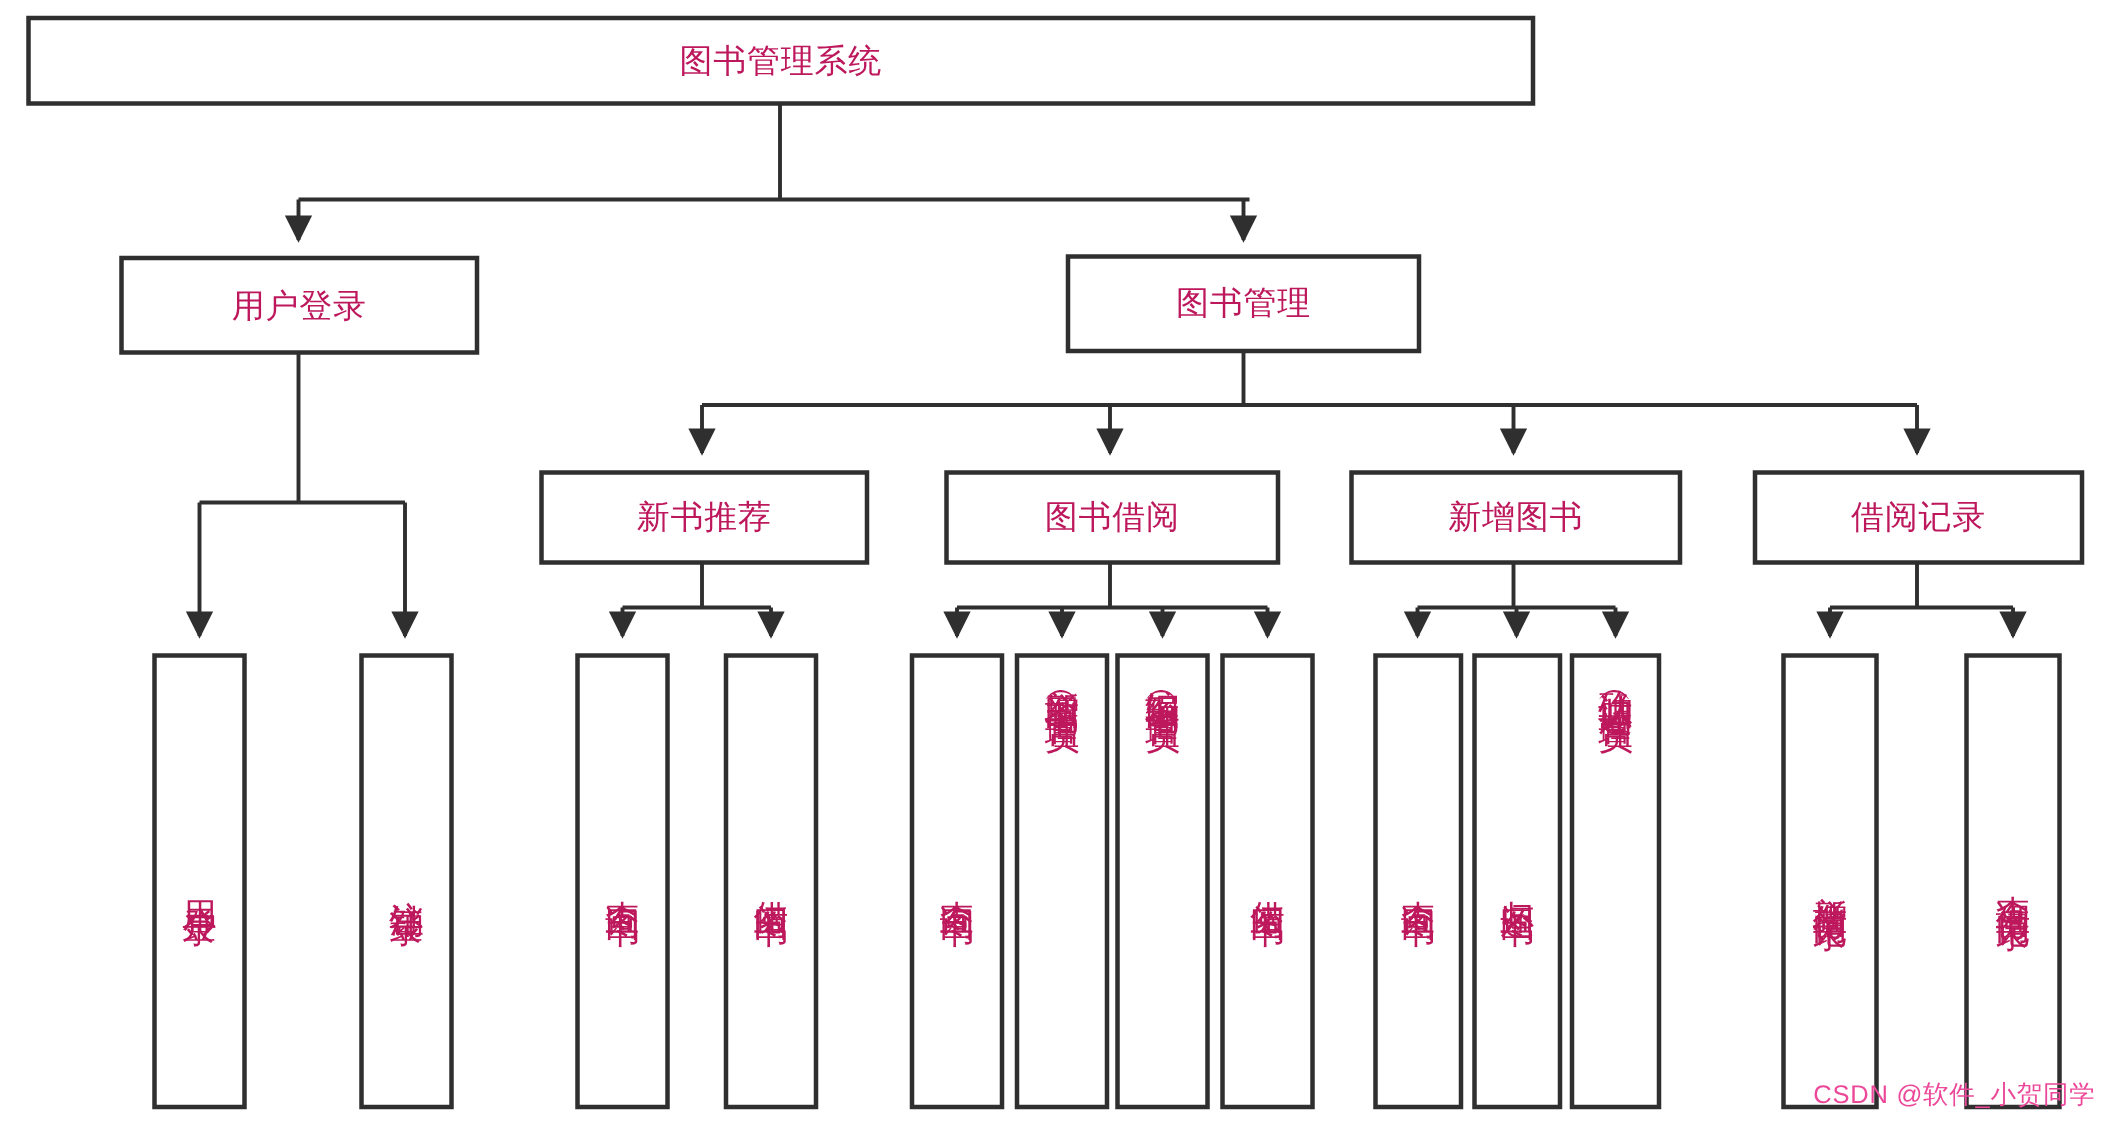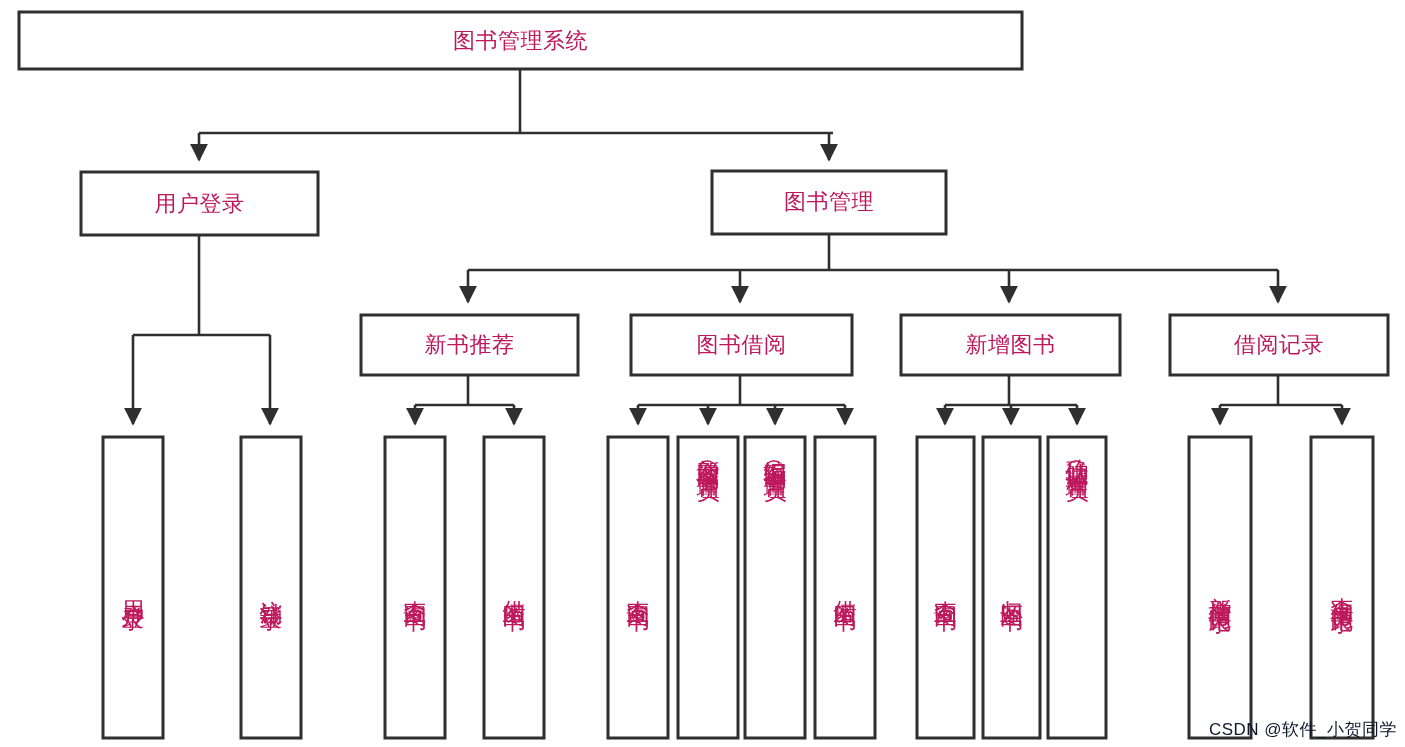--- a/index.html
+++ b/index.html
@@ -67,21 +67,21 @@
   }
   .node-label.vertical.centered {
     justify-content: center;
     padding-top: 0;
   }
   #watermark {
     position: absolute;
     right: 8px;
     bottom: 6px;
     font-size: 17px;
-    color: #0f172a;
+    color: #ec4899;
     font-family: "Liberation Sans", "DejaVu Sans", sans-serif;
     letter-spacing: 0.5px;
     white-space: nowrap;
   }
 </style>
 </head>
 <body>
 
 <div id="diagram-root">
 

